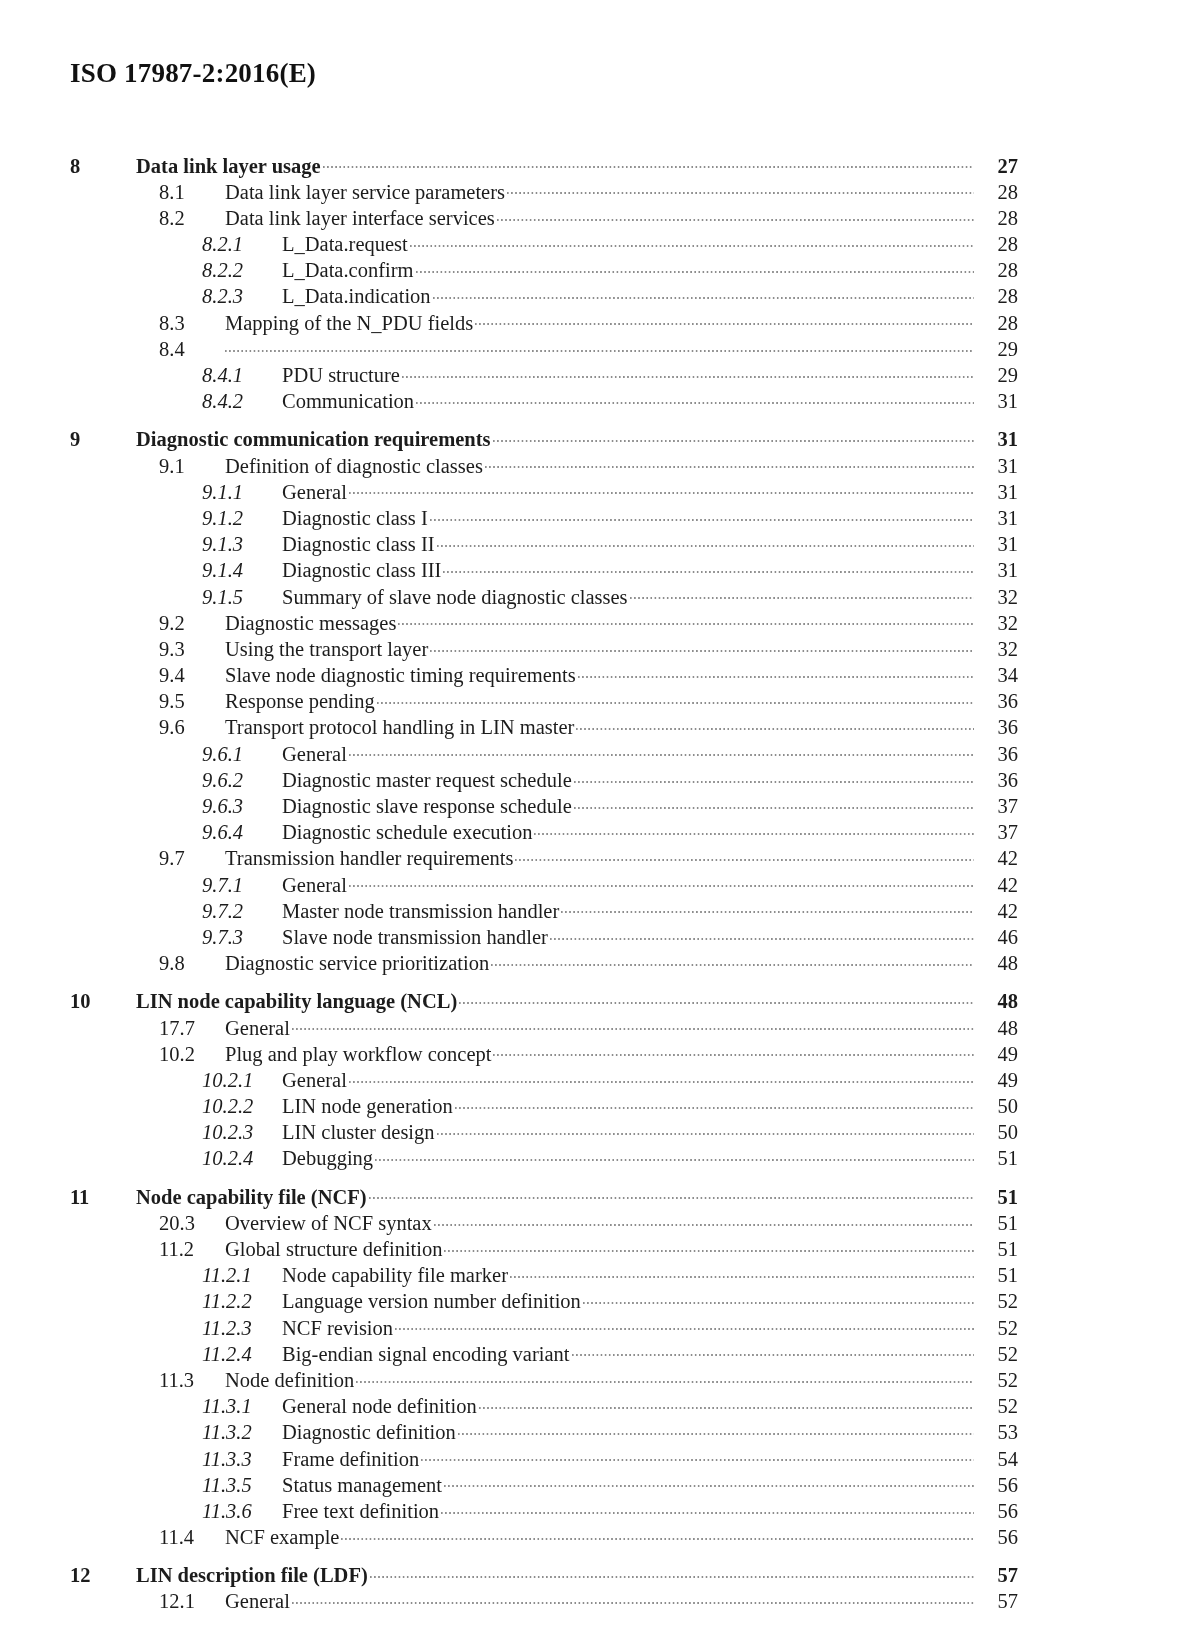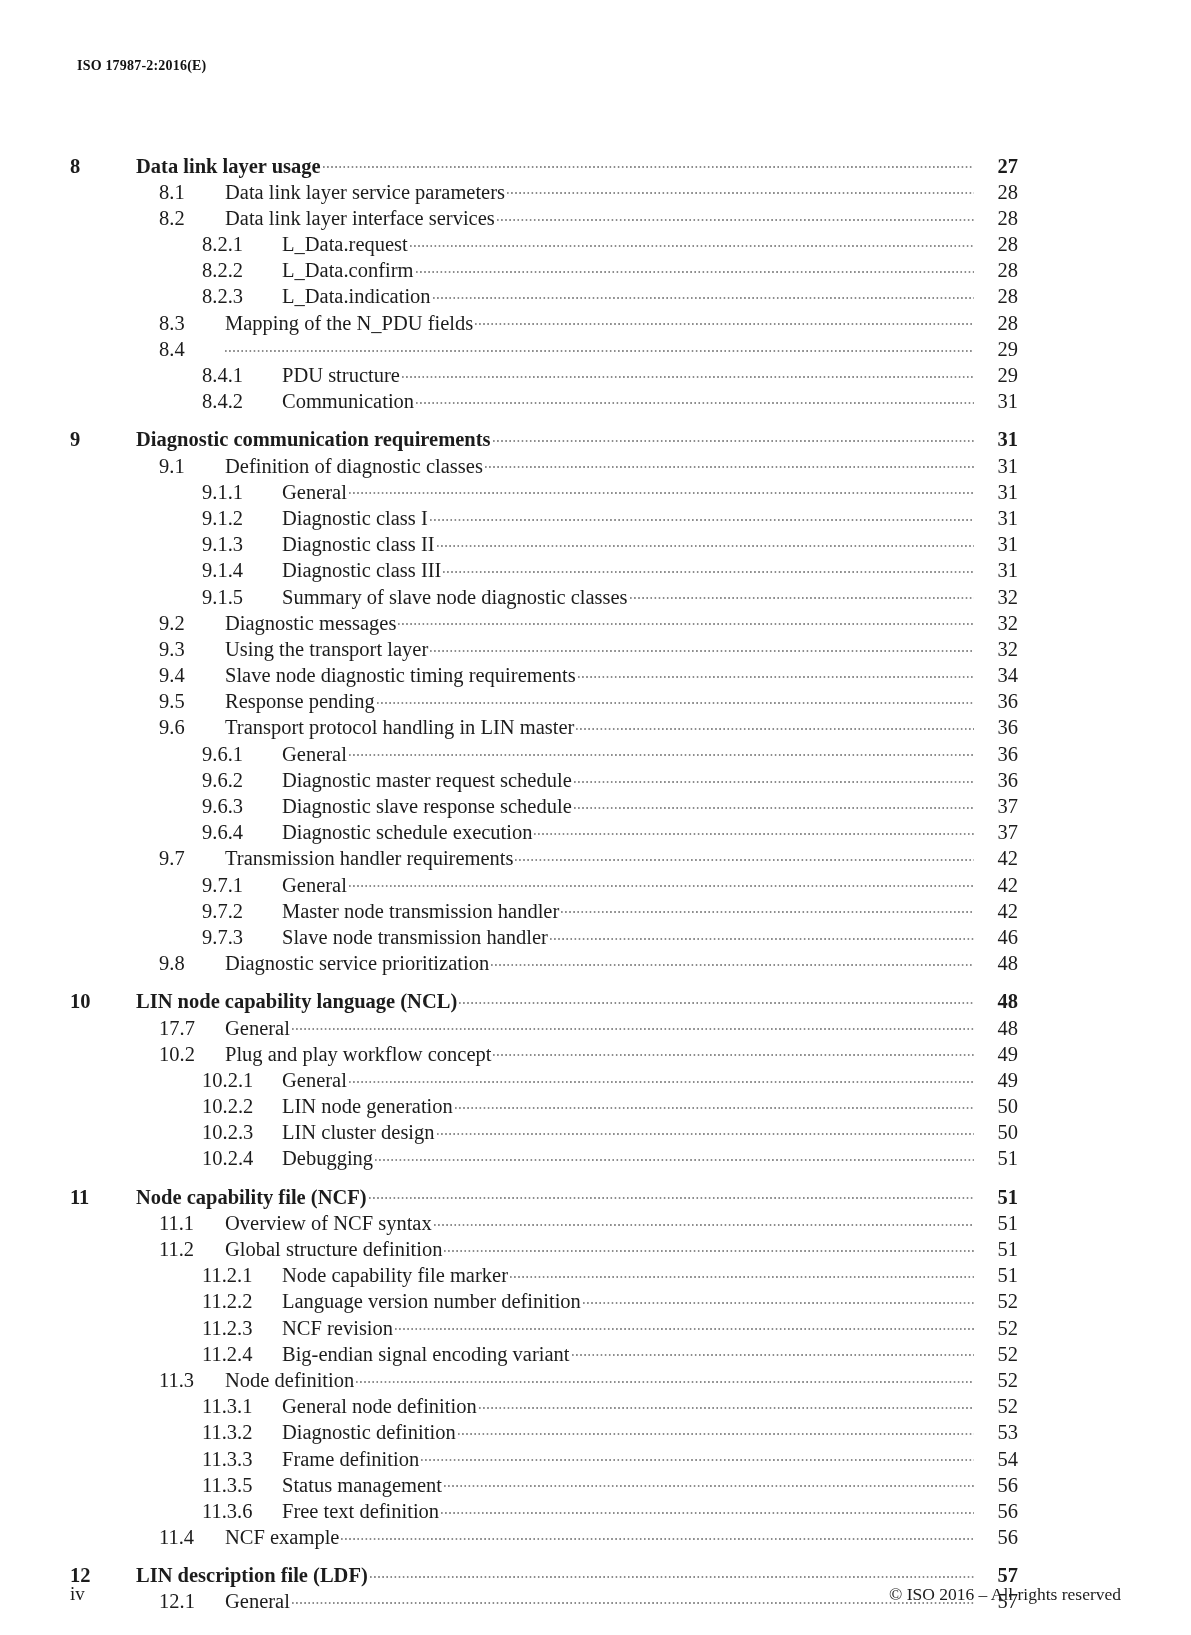--- a/index.html
+++ b/index.html
@@ -16,22 +16,22 @@
     overflow: hidden;
   }
   .page {
     position: absolute;
     inset: 0;
     padding: 0;
   }
   .running-head {
     position: absolute;
     top: 58px;
-    left: 77px;
-    font-size: 14px;
+    left: 70px;
+    font-size: 27px;
     font-weight: bold;
     letter-spacing: 0.2px;
     color: #111;
   }
   .toc {
     position: absolute;
     top: 152px;
     left: 70px;
     width: 948px;
   }
@@ -64,20 +64,21 @@
   .level-2 .num {
     width: 66px;
     margin-left: 89px;
     text-align: left;
   }
   
   .level-3 .num {
     width: 80px;
     margin-left: 132px;
     text-align: left;
+    font-style: italic;
   }
   .title {
     flex: 0 0 auto;
     white-space: nowrap;
     padding-right: 2px;
   }
   .leader {
     flex: 1 1 auto;
     min-width: 6px;
     position: relative;
@@ -350,21 +351,21 @@
         <span class="leader"></span>
         <span class="pageno">51</span>
       </div>
       <div class="toc-row level-1">
         <span class="num">11</span>
         <span class="title">Node capability file (NCF)</span>
         <span class="leader"></span>
         <span class="pageno">51</span>
       </div>
       <div class="toc-row level-2">
-        <span class="num">11.1</span>
+        <span class="num">20.3</span>
         <span class="title">Overview of NCF syntax</span>
         <span class="leader"></span>
         <span class="pageno">51</span>
       </div>
       <div class="toc-row level-2">
         <span class="num">11.2</span>
         <span class="title">Global structure definition</span>
         <span class="leader"></span>
         <span class="pageno">51</span>
       </div>
@@ -441,18 +442,14 @@
         <span class="pageno">57</span>
       </div>
       <div class="toc-row level-2">
         <span class="num">12.1</span>
         <span class="title">General</span>
         <span class="leader"></span>
         <span class="pageno">57</span>
       </div>
     </div>
 
-  <div class="footer">
-    <div class="footer-left">iv</div>
-    <div class="footer-right">© ISO 2016 – All rights reserved</div>
-  </div>
 
 </div>
 
 </body></html>

